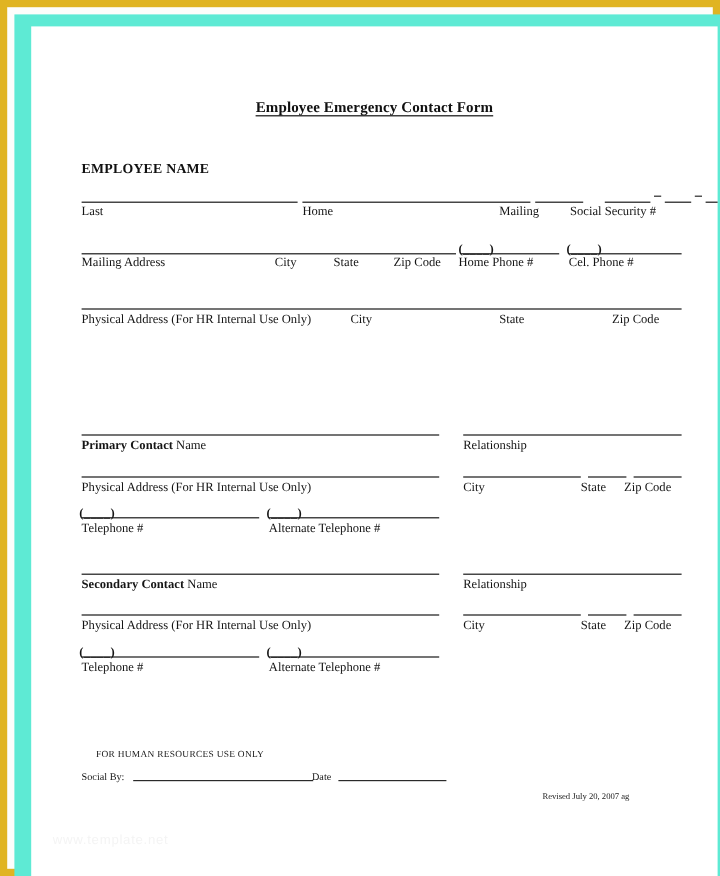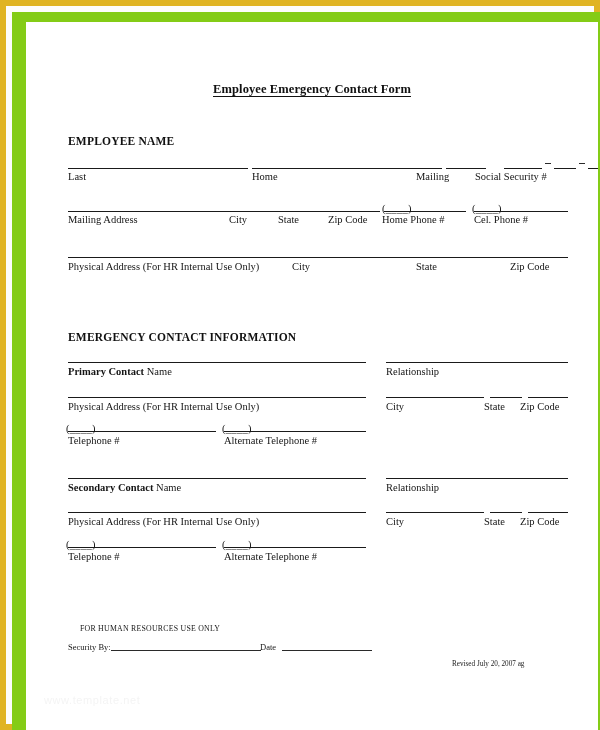--- a/index.html
+++ b/index.html
@@ -22,21 +22,21 @@
     height: 730px;
     box-sizing: border-box;
     border: 6px solid #e0b422;
     background: #fdfdfb;
   }
   .frame-inner {
     position: absolute;
     left: 6px; top: 6px;
     width: 588px;
     height: 718px;
-    background: #84cc16;
+    background: #5eead4;
     box-sizing: border-box;
   }
 
   
   .page {
     position: absolute;
     left: 14px;
     top: 10px;
     width: 572px;
     height: 708px;
@@ -104,20 +104,21 @@
   .lbl b { font-weight: bold; }
 
   
   .paren {
     position: absolute;
     font-size: 10.5px;
     color: #151515;
     white-space: nowrap;
     line-height: 11px;
     letter-spacing: 0.3px;
+    font-weight: bold;
   }
 
   
   .hr-head {
     position: absolute;
     font-size: 7.8px;
     color: #161616;
     letter-spacing: 0.25px;
     white-space: nowrap;
   }
@@ -188,21 +189,20 @@
         <div class="lbl" style="left:272px; top:192px;">Zip Code</div>
         <div class="lbl" style="left:326px; top:192px;">Home Phone #</div>
         <div class="lbl" style="left:418px; top:192px;">Cel. Phone #</div>
 
         <div class="rule" style="left:12px; top:235px; width:500px;"></div>
         <div class="lbl" style="left:12px; top:239px;">Physical Address (For HR Internal Use Only)</div>
         <div class="lbl" style="left:236px; top:239px;">City</div>
         <div class="lbl" style="left:360px; top:239px;">State</div>
         <div class="lbl" style="left:454px; top:239px;">Zip Code</div>
 
-        <div class="section-head" style="left:12px; top:309px;">EMERGENCY CONTACT INFORMATION</div>
 
         <div class="rule" style="left:12px; top:340px; width:298px;"></div>
         <div class="rule" style="left:330px; top:340px; width:182px;"></div>
 
         <div class="lbl" style="left:12px; top:344px;">
           <b>Primary Contact</b><span> Name</span>
         </div>
         <div class="lbl" style="left:330px; top:344px;">Relationship</div>
 
         <div class="rule" style="left:12px; top:375px; width:298px;"></div>
@@ -246,21 +246,21 @@
         <div class="rule" style="left:168px; top:525px; width:142px;"></div>
 
         <div class="paren" style="left:10px; top:517px;">(____)</div>
         <div class="paren" style="left:166px; top:517px;">(____)</div>
 
         <div class="lbl" style="left:12px; top:529px;">Telephone #</div>
         <div class="lbl" style="left:168px; top:529px;">Alternate Telephone #</div>
 
         <div class="hr-head" style="left:12px; top:602px;padding-left:12px;">FOR HUMAN RESOURCES USE ONLY</div>
 
-        <div class="hr-lbl" style="left:12px; top:620px;">Security By:</div>
+        <div class="hr-lbl" style="left:12px; top:620px;">Social By:</div>
         <div class="rule-thin" style="left:55px; top:628px; width:150px;"></div>
 
         <div class="hr-lbl" style="left:204px; top:620px;">Date</div>
         <div class="rule-thin" style="left:226px; top:628px; width:90px;"></div>
 
         <div class="revised" style="left:396px; top:638px;">Revised July 20, 2007 ag</div>
 
       </div>
 
       <div class="watermark">www.template.net</div>

